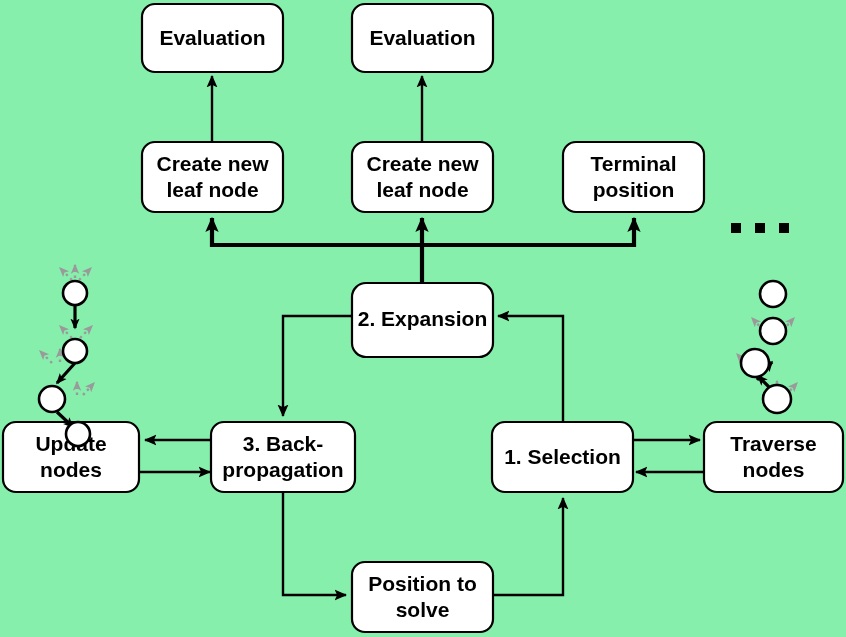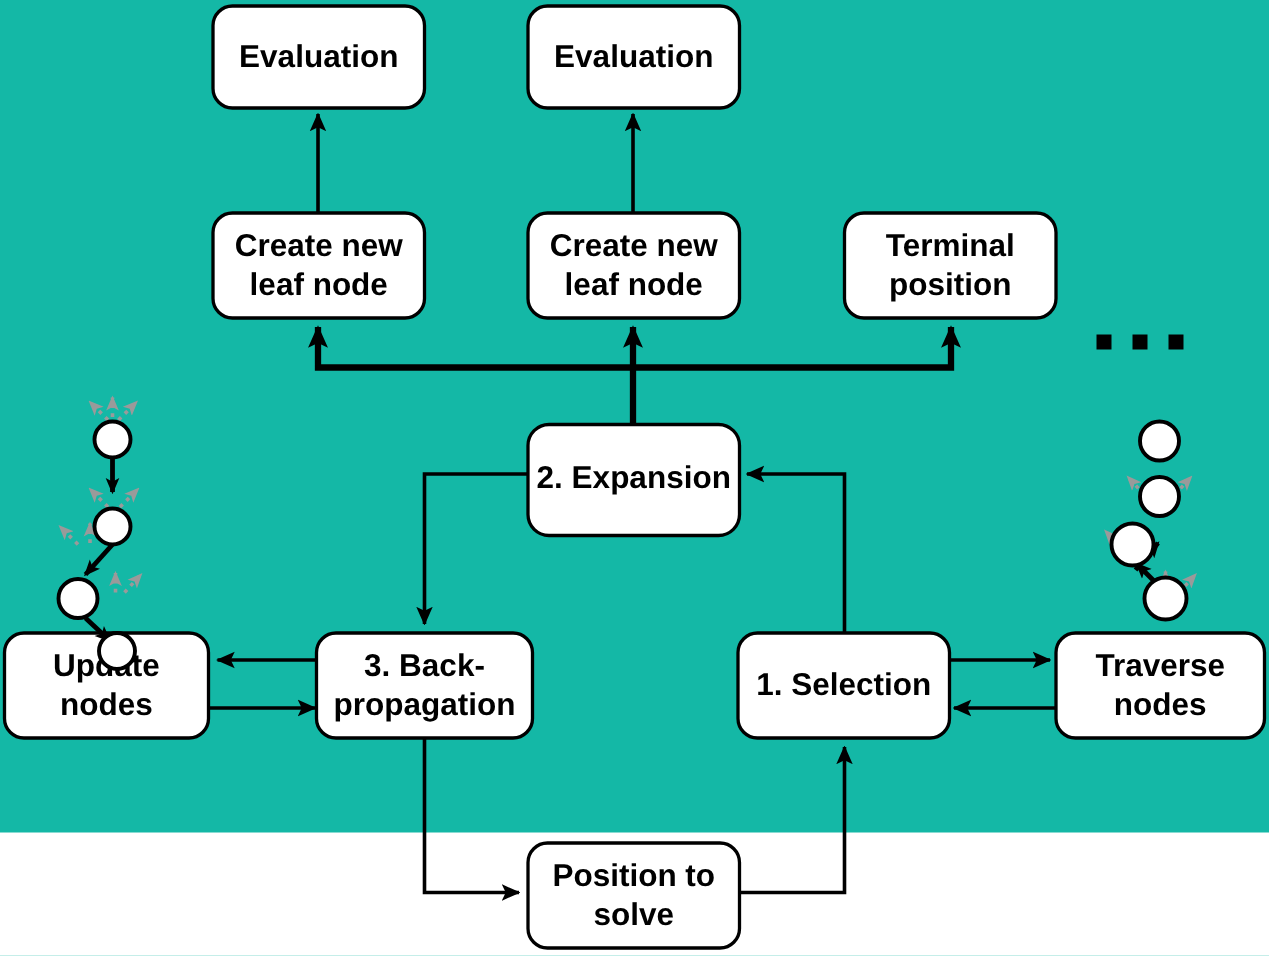--- a/index.html
+++ b/index.html
@@ -9,22 +9,22 @@
   }
   body {
     width: 846px;
     height: 637px;
     overflow: hidden;
     font-family: "Liberation Sans", sans-serif;
   }
   #diagram-root {
     position: relative;
     width: 846px;
-    height: 555px;
-    background: #14b8a6;
+    height: 637px;
+    background: #86efac;
   }
   svg.canvas {
     position: absolute;
     top: 0;
     left: 0;
     width: 846px;
     height: 637px;
   }
   .node-box {
     fill: #ffffff;

